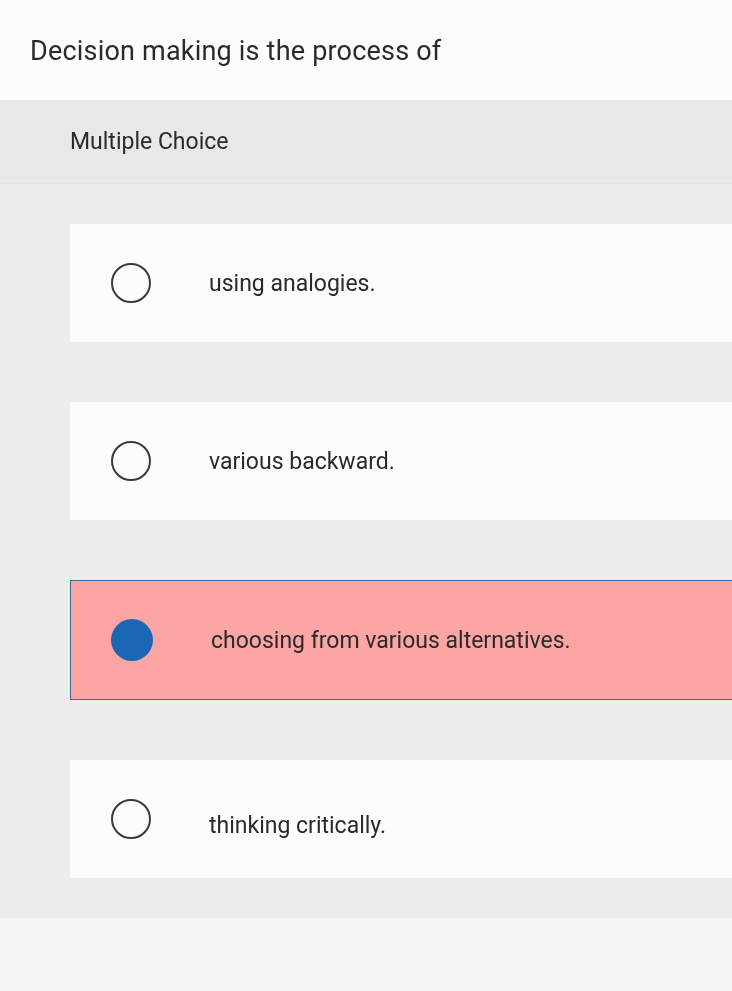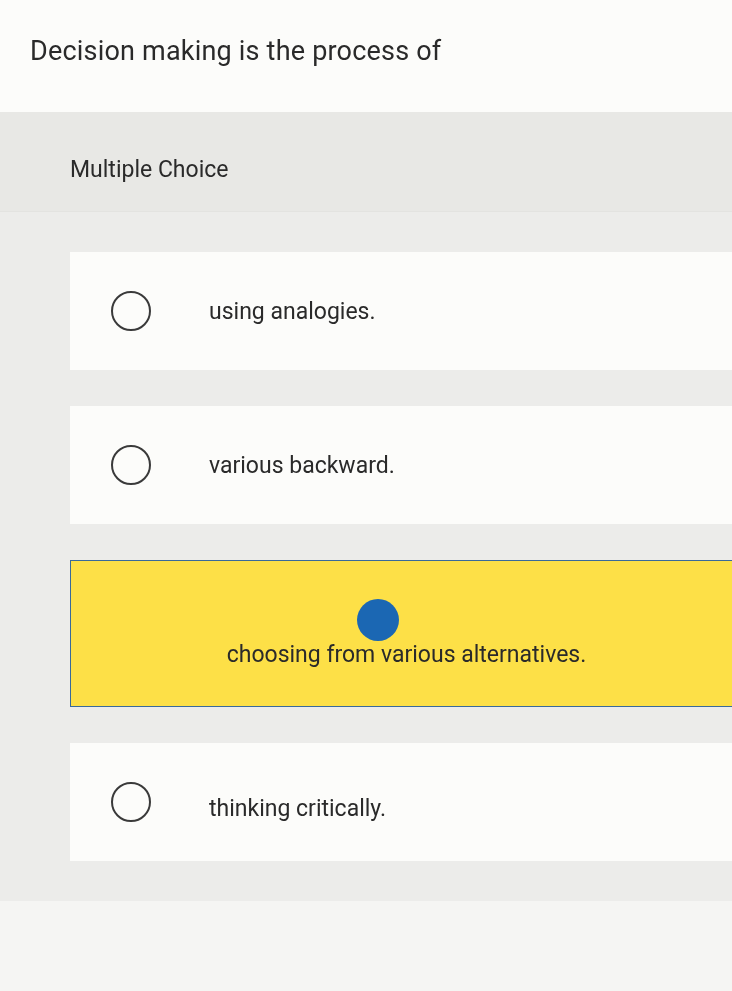--- a/index.html
+++ b/index.html
@@ -8,61 +8,60 @@
       padding: 0;
     }
     body {
       font-family: -apple-system, BlinkMacSystemFont, "Segoe UI", Roboto, Helvetica, Arial, sans-serif;
       background: #f5f5f3;
       width: 732px;
       height: 991px;
       overflow: hidden;
     }
     .question-area {
-      padding: 35px 30px 45px 30px;
+      padding: 35px 30px 33px 30px;
       background: #fcfcfa;
     }
     .question-text {
       font-size: 27px;
       font-weight: 400;
       color: #2a2a2a;
       letter-spacing: 0.2px;
     }
     .mc-panel {
       background: #e8e8e5;
-      padding-top: 16px;
+      padding-top: 0;
     }
     .mc-header {
       padding: 28px 30px 28px 70px;
       background: #e8e8e5;
       border-bottom: 1px solid rgba(0,0,0,0.02);
     }
     .mc-header-text {
       font-size: 23px;
       font-weight: 400;
       color: #2a2a2a;
     }
     .options-container {
       padding: 40px 0 20px 70px;
       background: #ececea;
     }
     .option-row {
       display: flex;
       align-items: center;
       background: #fcfcfa;
       padding: 38px 30px 38px 40px;
-      margin-bottom: 36px;
+      margin-bottom: 60px;
       border: 1px solid transparent;
       cursor: pointer;
     }
     .option-row.selected {
-      background: #fde047;
+      background: #fca5a5;
       border: 1.5px solid #3a6a9a;
       border-right: none;
-      flex-direction: column;
     }
     .radio {
       width: 40px;
       height: 40px;
       border-radius: 50%;
       border: 2.5px solid #3a3a3a;
       flex-shrink: 0;
       margin-right: 58px;
       background: transparent;
     }

